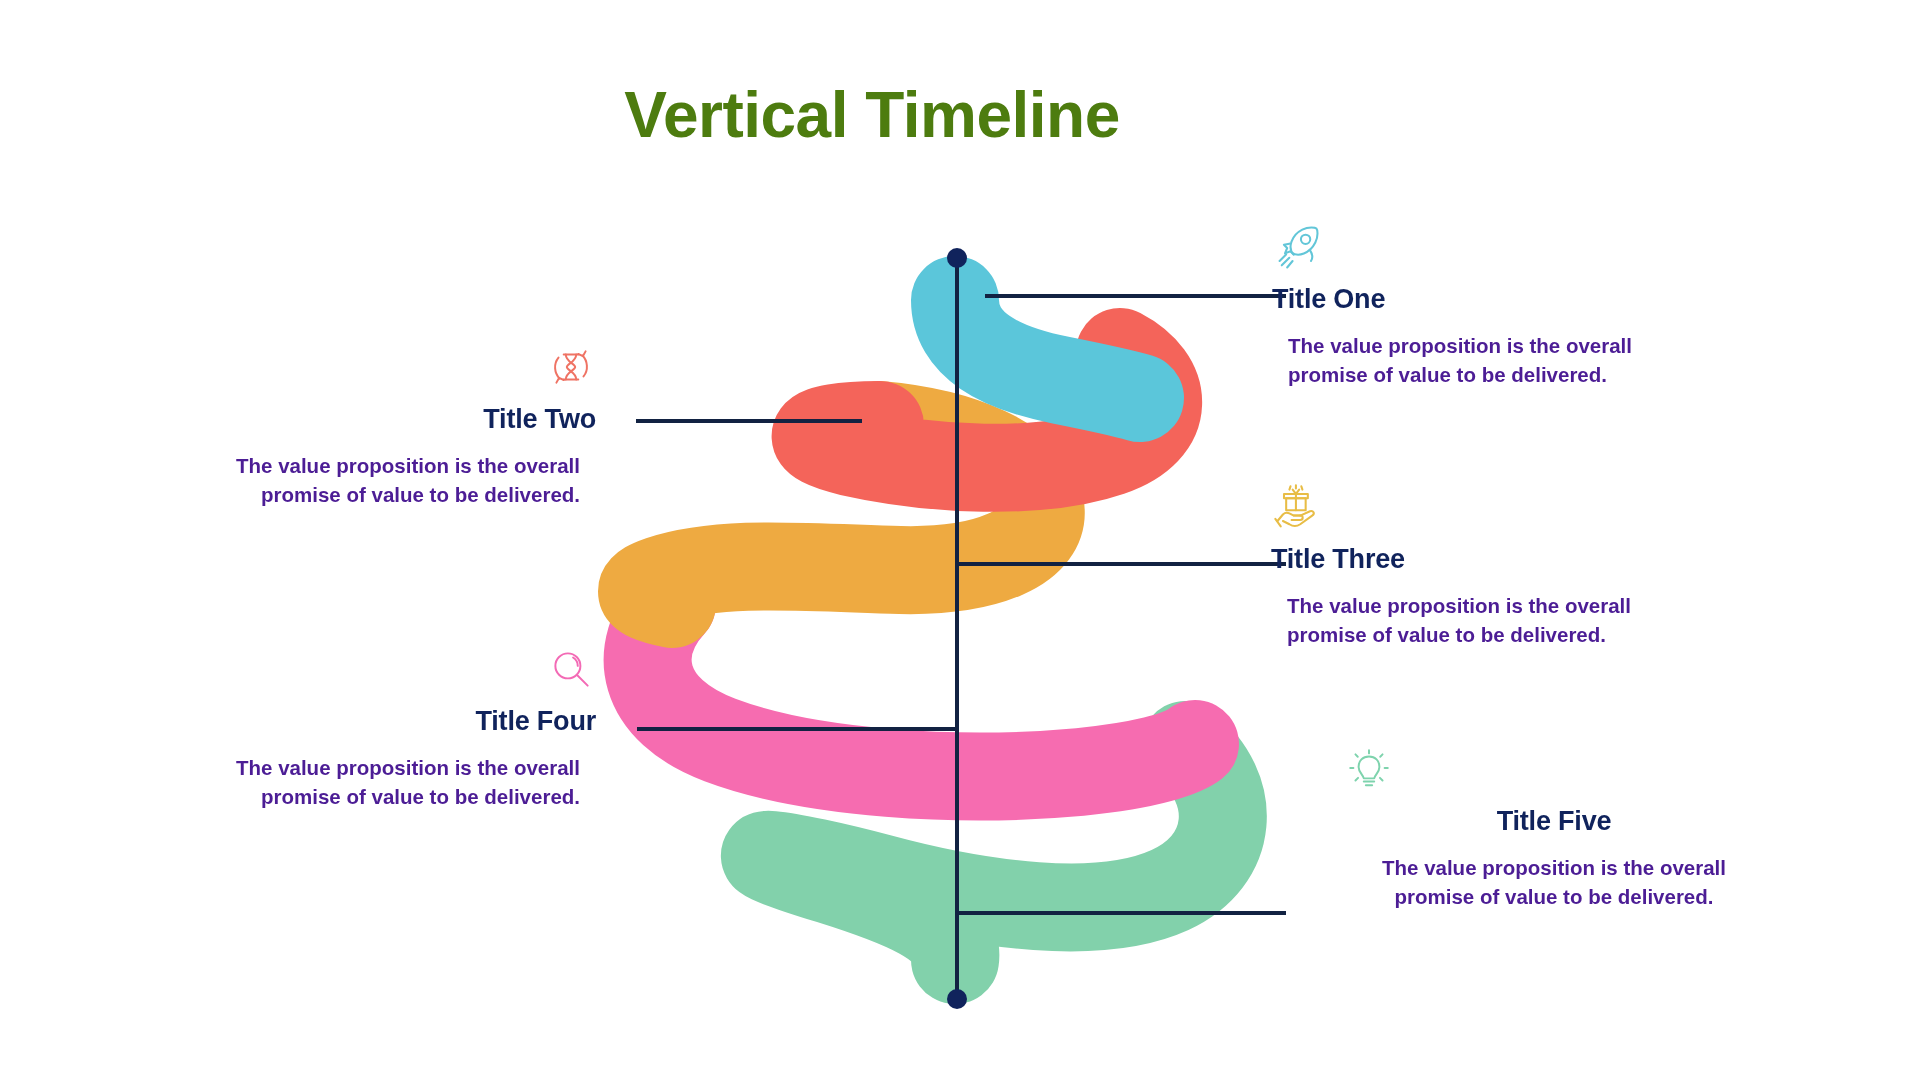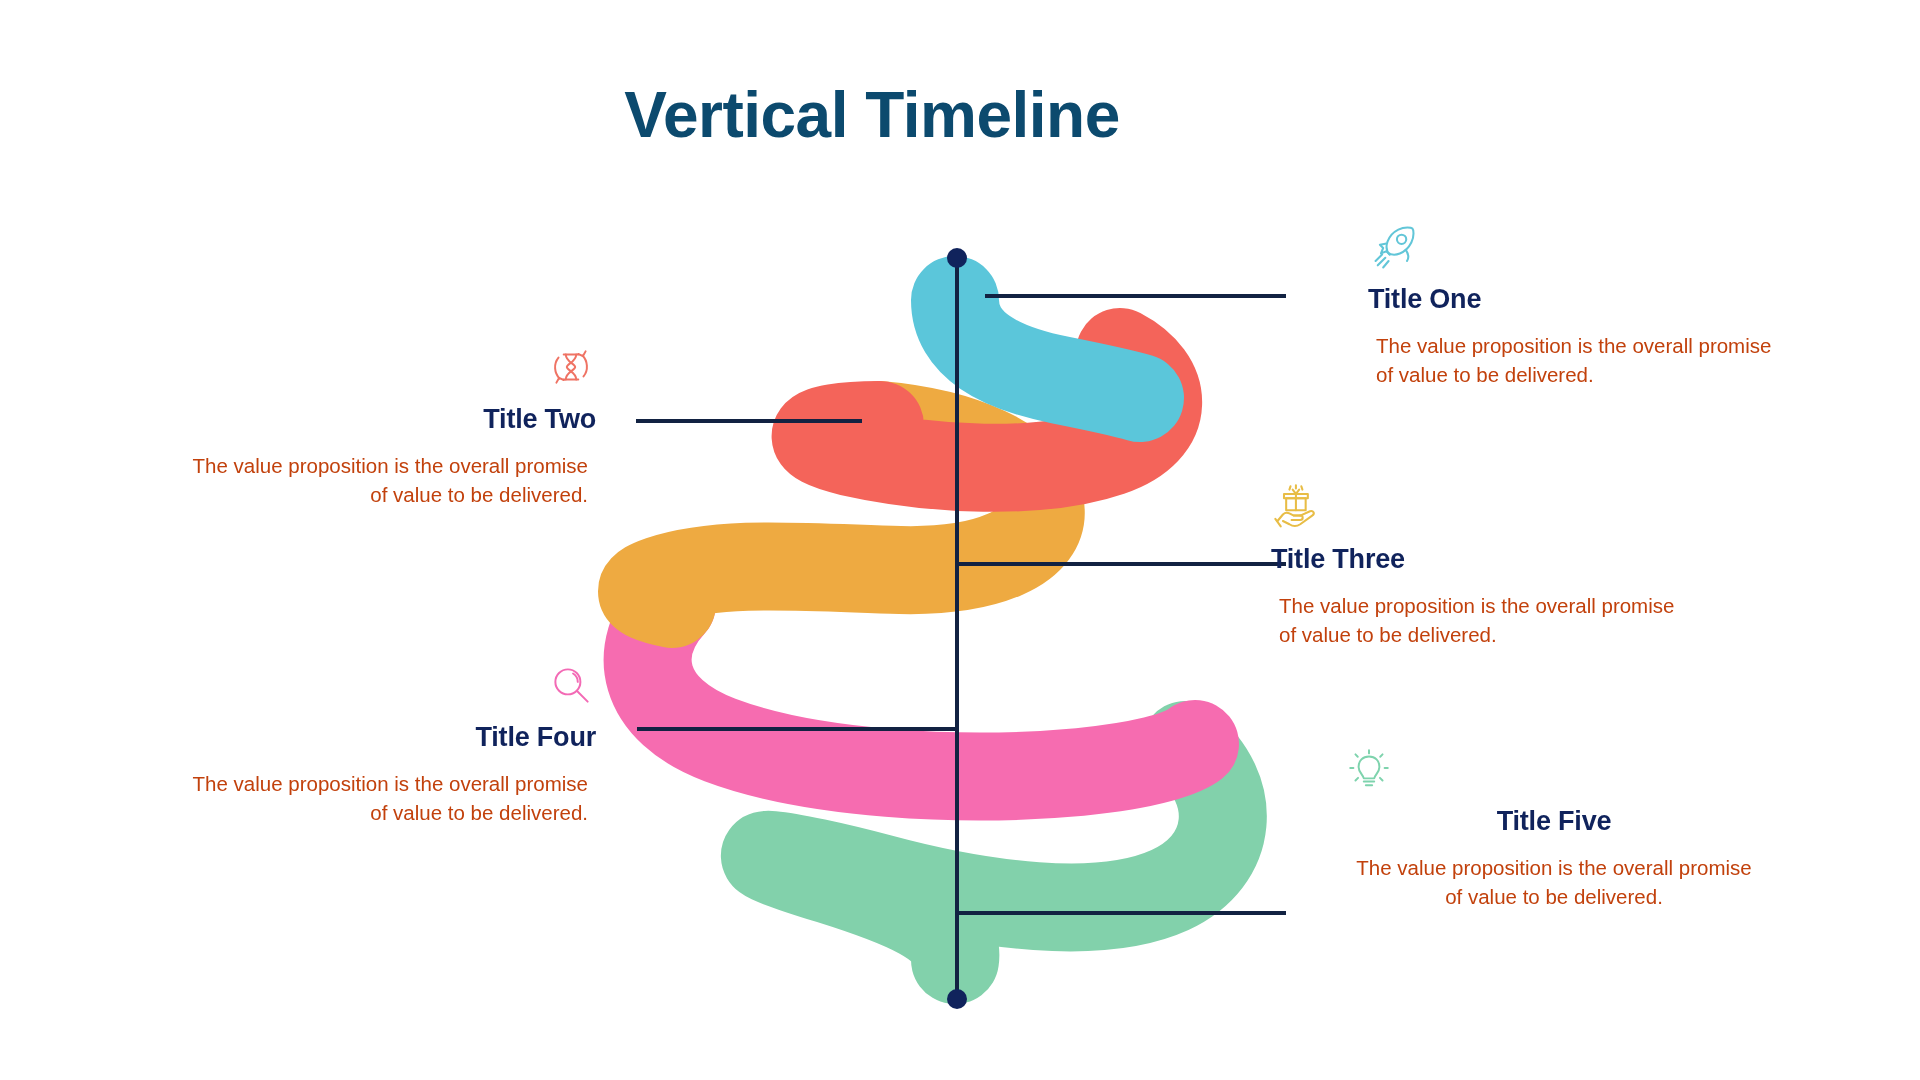--- a/index.html
+++ b/index.html
@@ -25,21 +25,21 @@
   
   #page-title {
     position: absolute;
     left: 0;
     top: 80px;
     width: 1744px;
     text-align: center;
     font-size: 64px;
     font-weight: 700;
     letter-spacing: -0.5px;
-    color: #0c4a6e;
+    color: #4d7c0f;
     line-height: 1.1;
   }
 
   
   #ribbon-svg {
     position: absolute;
     left: 0;
     top: 0;
     width: 1920px;
     height: 1080px;
@@ -67,31 +67,31 @@
     font-size: 27px;
     font-weight: 700;
     color: #10235c;
     letter-spacing: -0.2px;
     margin: 0 0 16px 0;
     line-height: 1.15;
   }
 
   .step-desc {
     font-size: 20.5px;
-    font-weight: 400;
-    color: #c2410c;
+    font-weight: 700;
+    color: #4c1d95;
     line-height: 1.43;
-    margin: 8px;
-  }
-
-  
-  #step-1 { left: 1368px; top: 222px; }
+    margin: 16px;
+  }
+
+  
+  #step-1 { left: 1272px; top: 222px; }
   #step-2 { left: 176px;  top: 342px; }
   #step-3 { left: 1271px; top: 482px; }
-  #step-4 { left: 176px;  top: 660px; }
+  #step-4 { left: 176px;  top: 644px; }
   #step-5 { left: 1344px; top: 744px; text-align: center; }
 </style>
 </head>
 <body>
 
 <div id="slide">
 
   <div id="page-title">Vertical Timeline</div>
 
   <svg id="ribbon-svg" viewBox="0 0 1920 1080">

